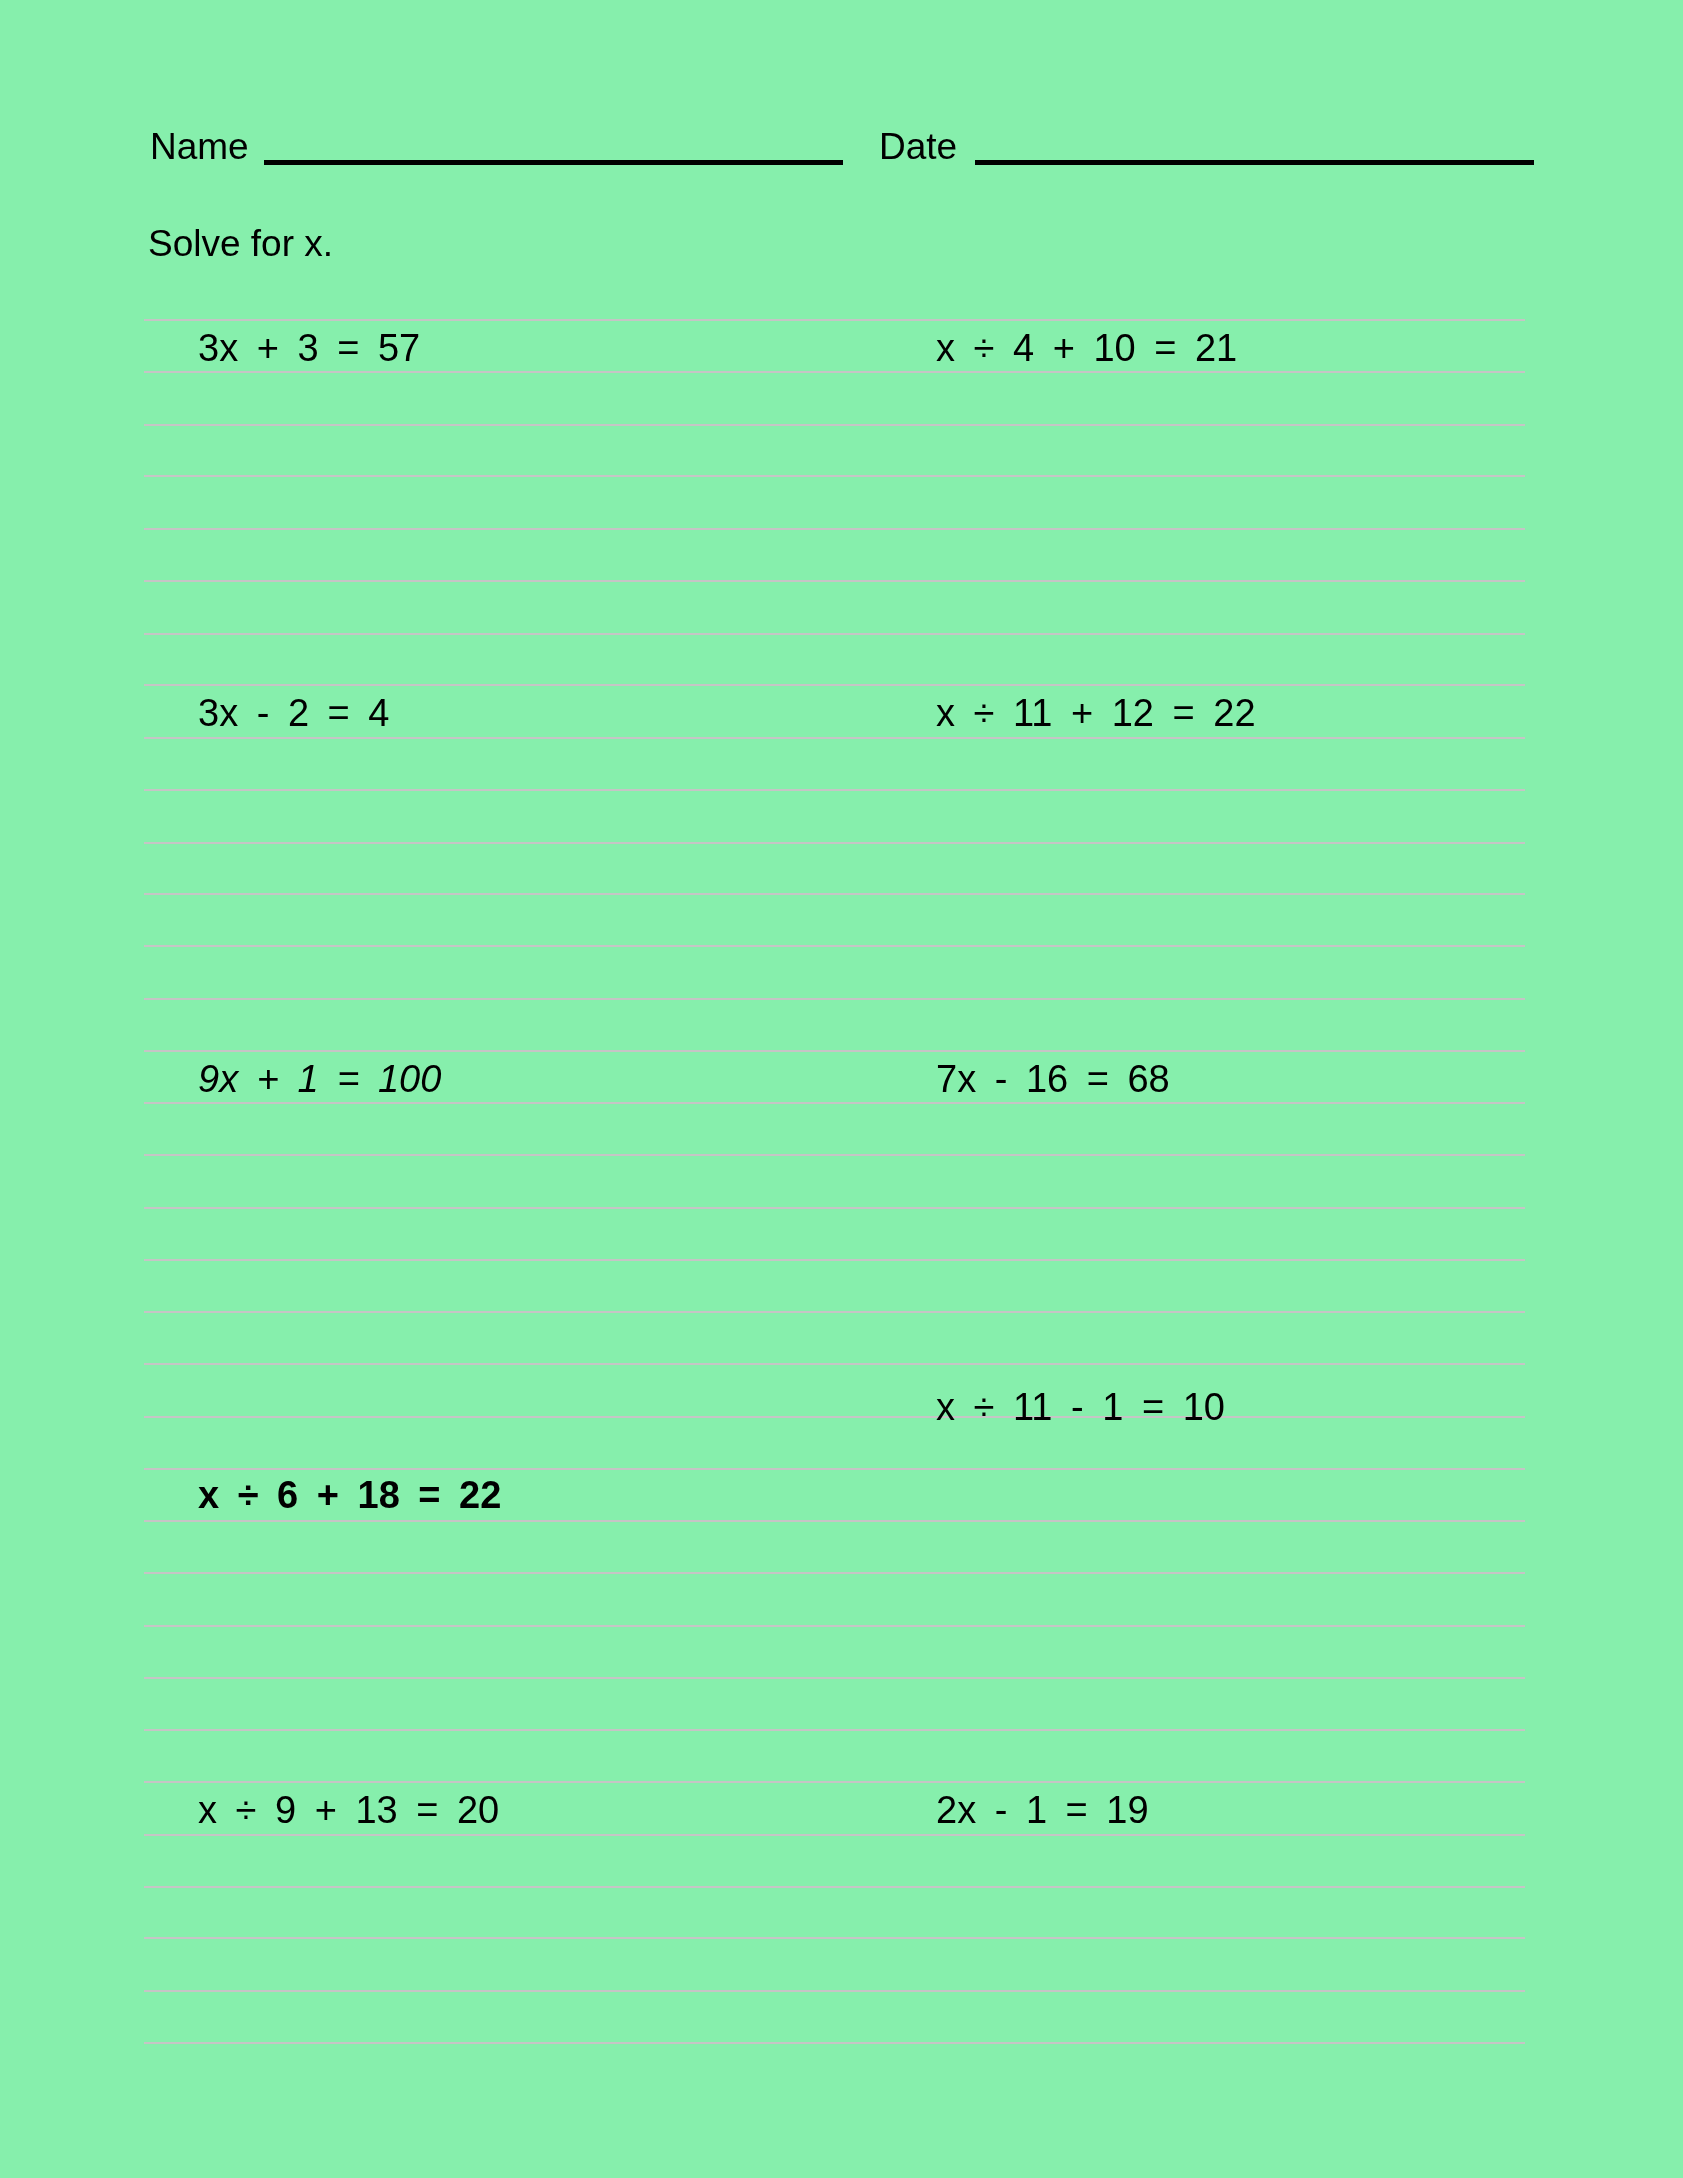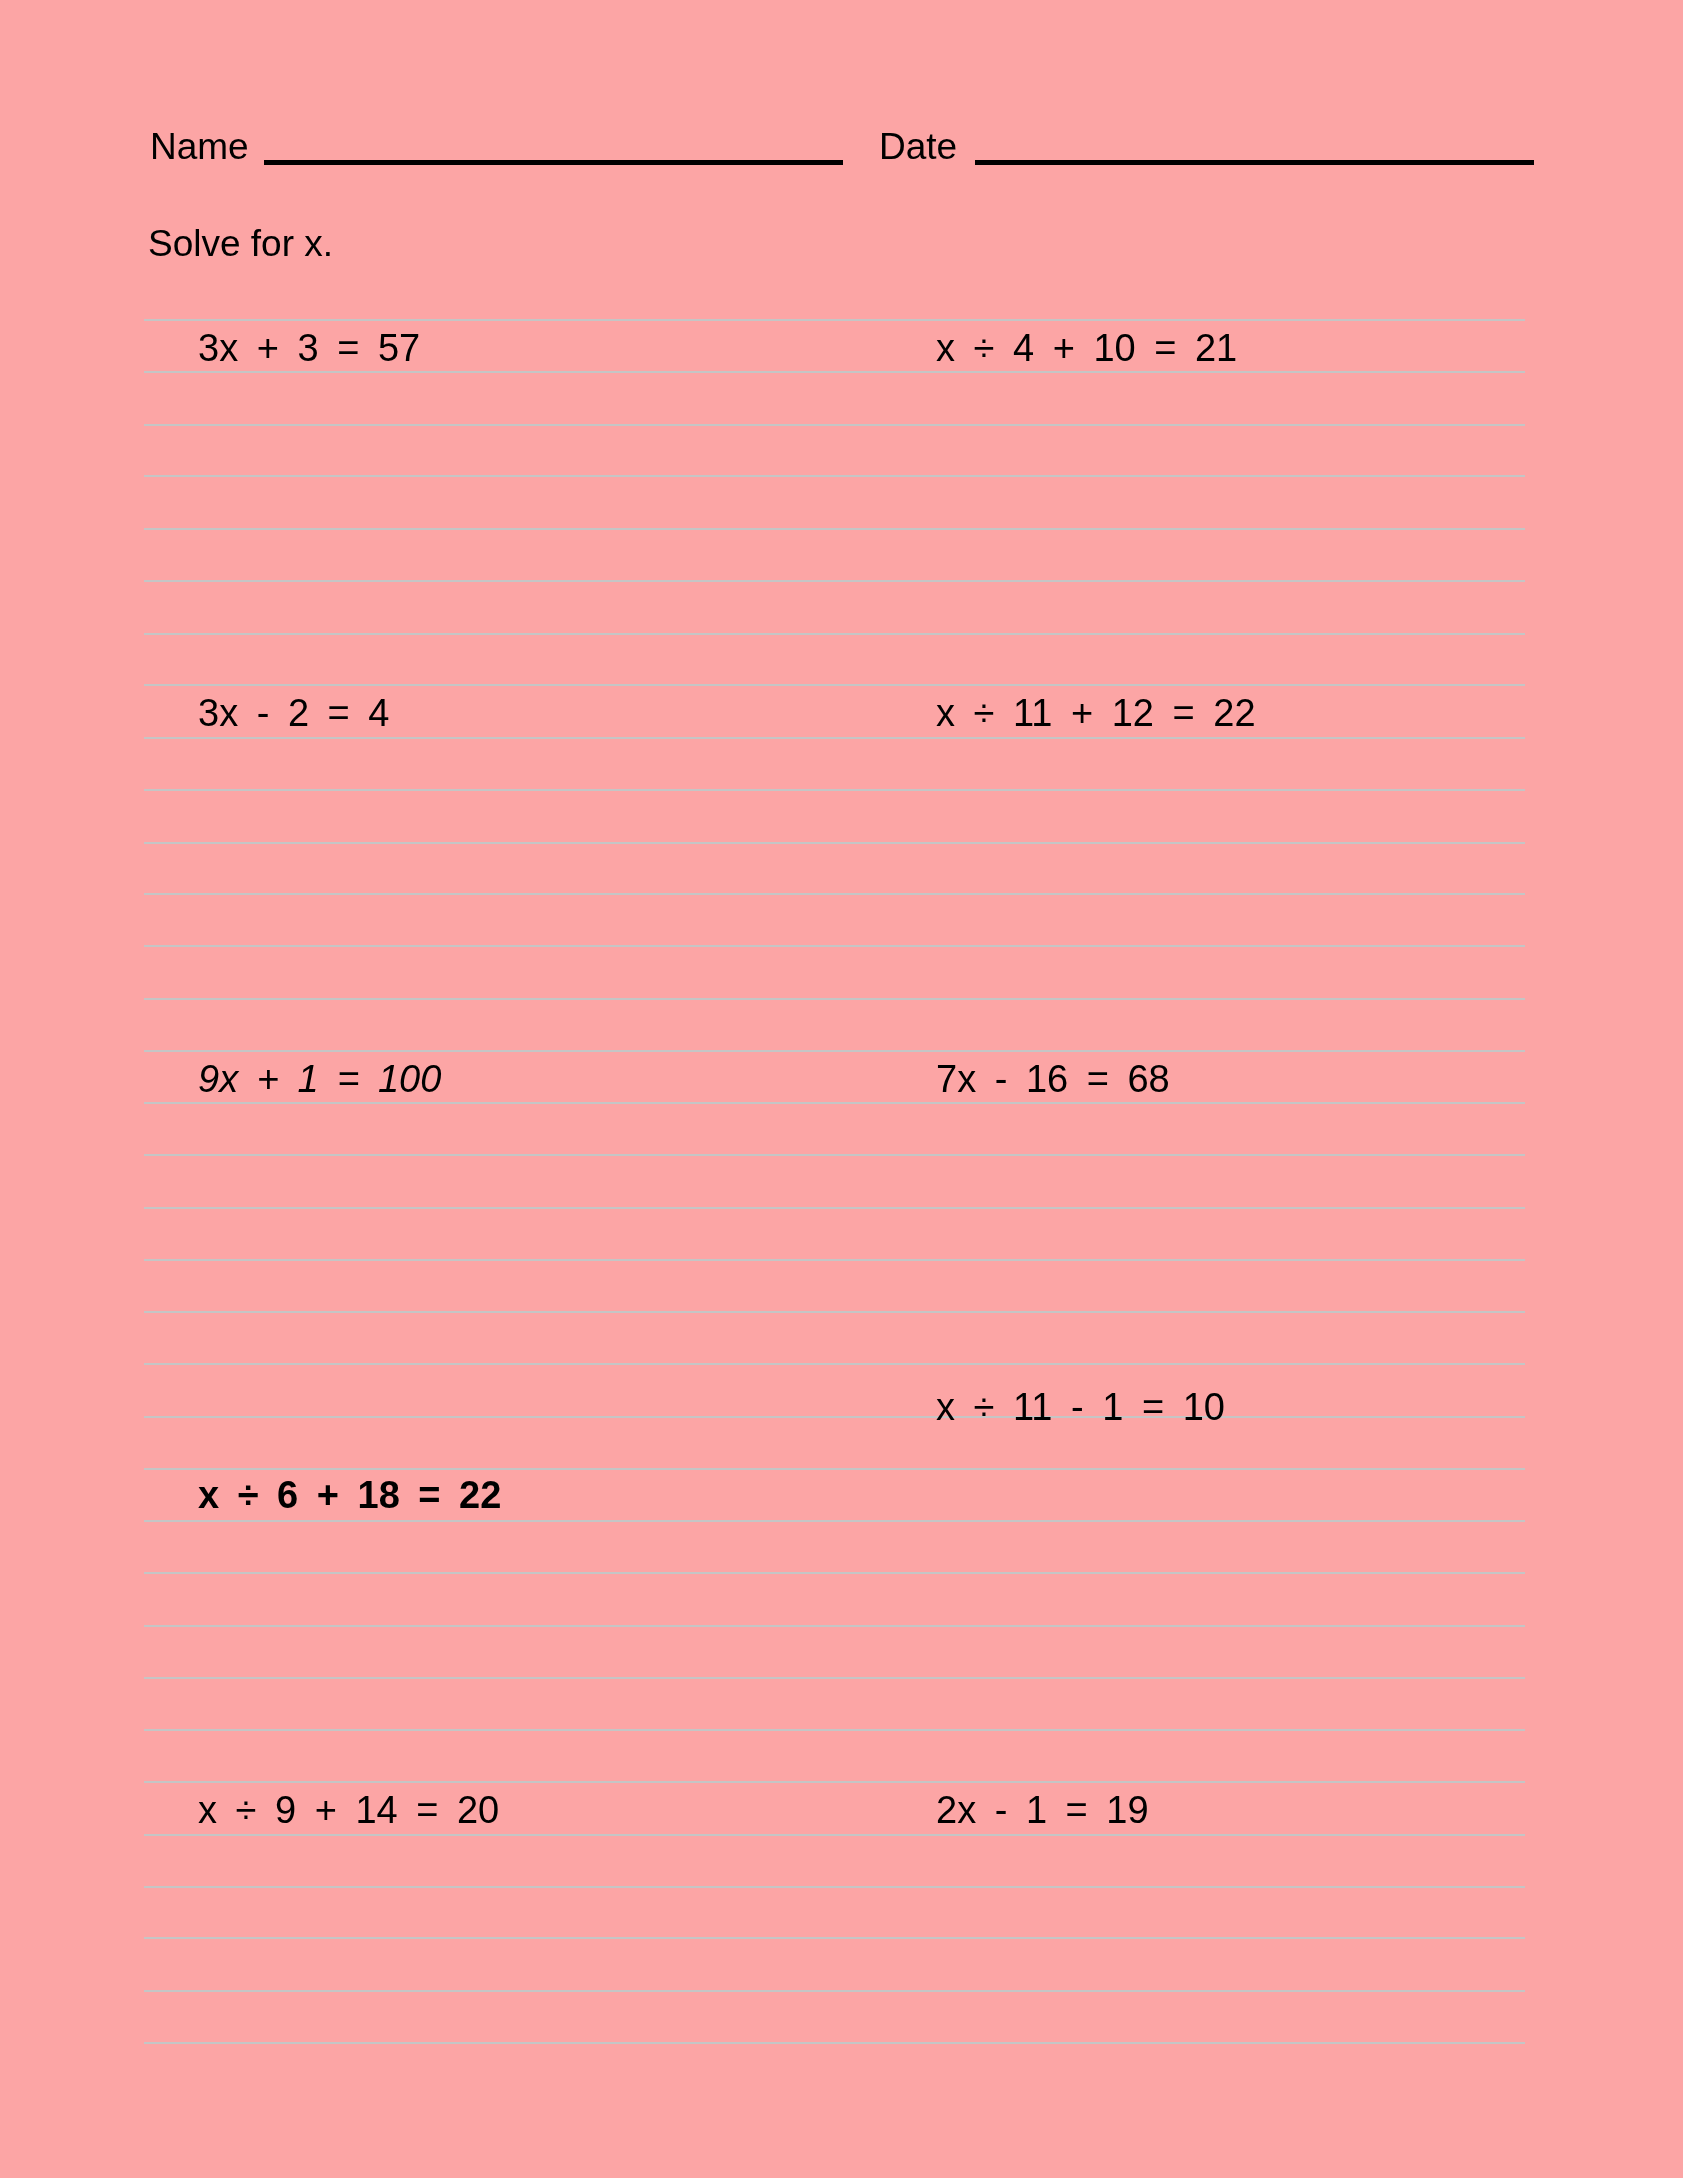--- a/index.html
+++ b/index.html
@@ -10,21 +10,21 @@
   body {
     width: 1683px;
     height: 2178px;
     position: relative;
     font-family: "Liberation Sans", sans-serif;
     color: #000;
   }
   .page {
     position: absolute;
     inset: 0;
-    background: #fca5a5;
+    background: #86efac;
   }
   .label {
     position: absolute;
     font-size: 37px;
     line-height: 40px;
     color: #000;
     white-space: nowrap;
   }
   .name-label { left: 150px; top: 127px; }
   .date-label { left: 879px; top: 127px; }
@@ -115,18 +115,18 @@
       <div class="rule-line" style="top: 1990px; background: rgb(197, 197, 197);"></div>
       <div class="rule-line" style="top: 2042px; background: rgb(197, 197, 197);"></div>
       <div class="equation col-left" style="top: 325px; color: rgb(0, 0, 0);">3x + 3 = 57</div>
       <div class="equation col-right" style="top: 325px; color: rgb(0, 0, 0);">x ÷ 4 + 10 = 21</div>
       <div class="equation col-left" style="top: 690px; color: rgb(0, 0, 0);">3x - 2 = 4</div>
       <div class="equation col-right" style="top: 690px; color: rgb(0, 0, 0);">x ÷ 11 + 12 = 22</div>
       <div class="equation col-left" style="top: 1056px; color: rgb(0, 0, 0); font-style: italic;">9x + 1 = 100</div>
       <div class="equation col-right" style="top: 1056px; color: rgb(0, 0, 0);">7x - 16 = 68</div>
       <div class="equation col-left" style="top: 1472px; color: rgb(0, 0, 0); font-weight: bold;">x ÷ 6 + 18 = 22</div>
       <div class="equation col-right" style="top: 1344px; color: rgb(0, 0, 0); margin-top: 40px;">x ÷ 11 - 1 = 10</div>
-      <div class="equation col-left" style="top: 1787px; color: rgb(0, 0, 0);">x ÷ 9 + 14 = 20</div>
+      <div class="equation col-left" style="top: 1787px; color: rgb(0, 0, 0);">x ÷ 9 + 13 = 20</div>
       <div class="equation col-right" style="top: 1787px; color: rgb(0, 0, 0);">2x - 1 = 19</div>
     </div>
 
 </div>
 
 
 </body></html>

